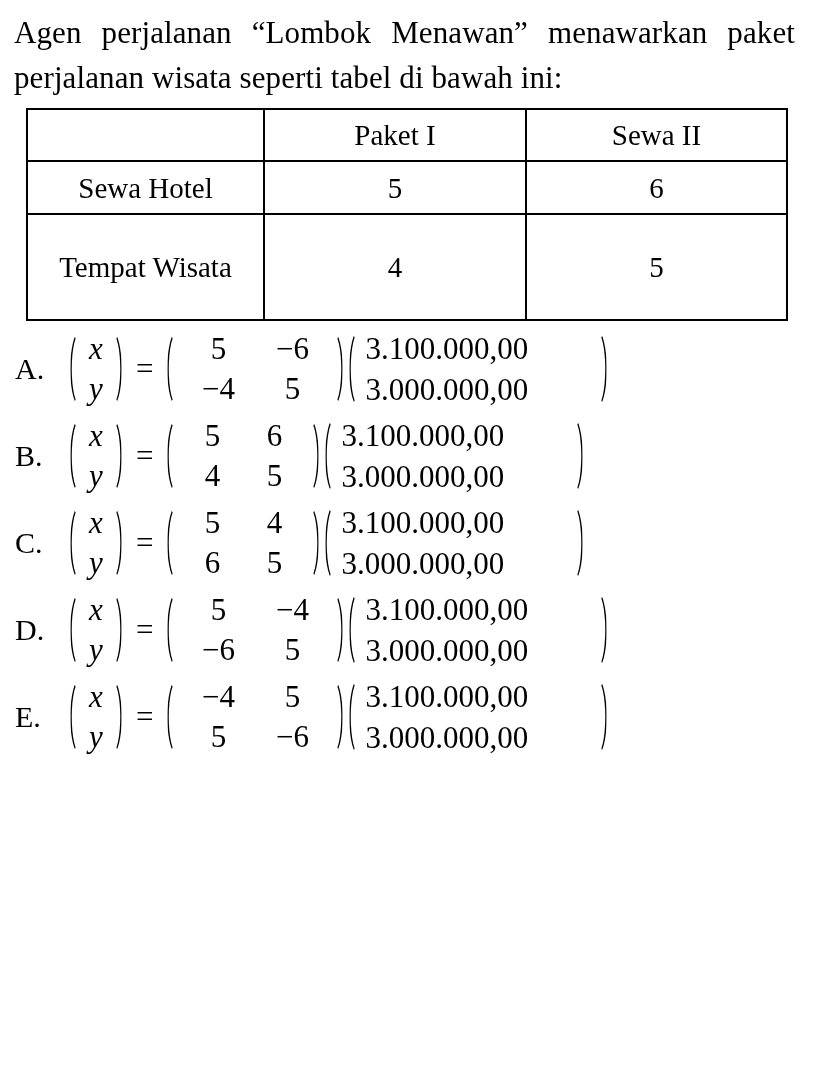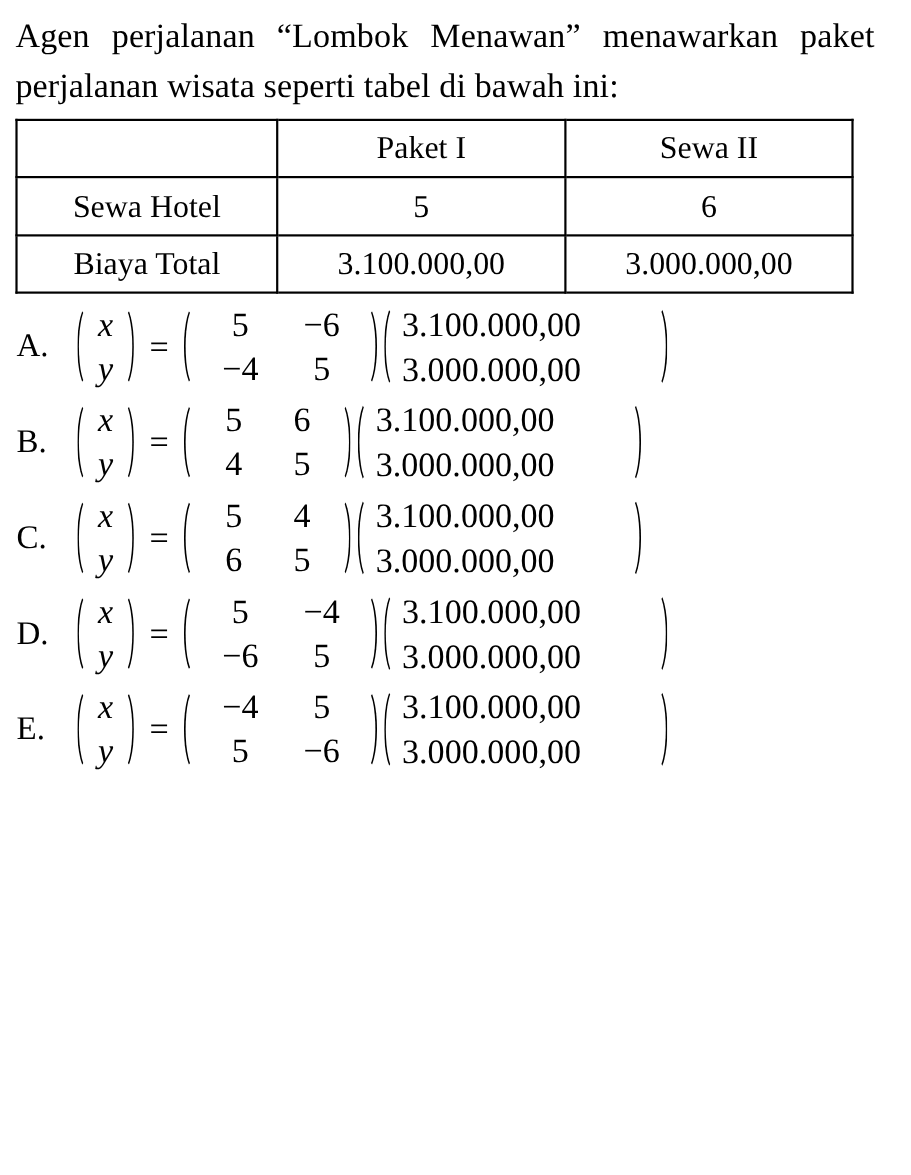--- a/index.html
+++ b/index.html
@@ -33,21 +33,21 @@
   }
   .para-intro { margin-bottom: 8px; }
   .para-question { margin-top: 7px; }
 
   
   .table-wrap { margin: 0; }
   table.data-table {
     border-collapse: collapse;
     width: 762px;
     table-layout: fixed;
-    margin-left: 0px;
+    margin-left: 12px;
   }
   table.data-table td, table.data-table th {
     border: 2px solid #000000;
     font-size: 29px;
     font-weight: normal;
     padding: 0;
     vertical-align: middle;
     line-height: 36px;
   }
   .col-label { width: 237px; }
@@ -203,24 +203,24 @@
           <th class="head-cell">Paket I</th>
           <th class="head-cell">Sewa II</th>
         </tr>
       </thead>
       <tbody>
         <tr class="r-hotel">
           <td class="rowlabel">Sewa Hotel</td>
           <td class="num">5</td>
           <td class="num">6</td>
         </tr>
-        <tr class="r-total">
-          <td class="rowlabel">Biaya Total</td>
-          <td class="money">3.100.000,00</td>
-          <td class="money">3.000.000,00</td>
+        <tr class="r-tempat">
+          <td class="rowlabel">Tempat Wisata</td>
+          <td class="num">4</td>
+          <td class="num">5</td>
         </tr>
       </tbody>
     </table>
   </div>
 
 
   <div class="options">
 
     <div class="option-row">
       <span class="opt-label">A.</span>

